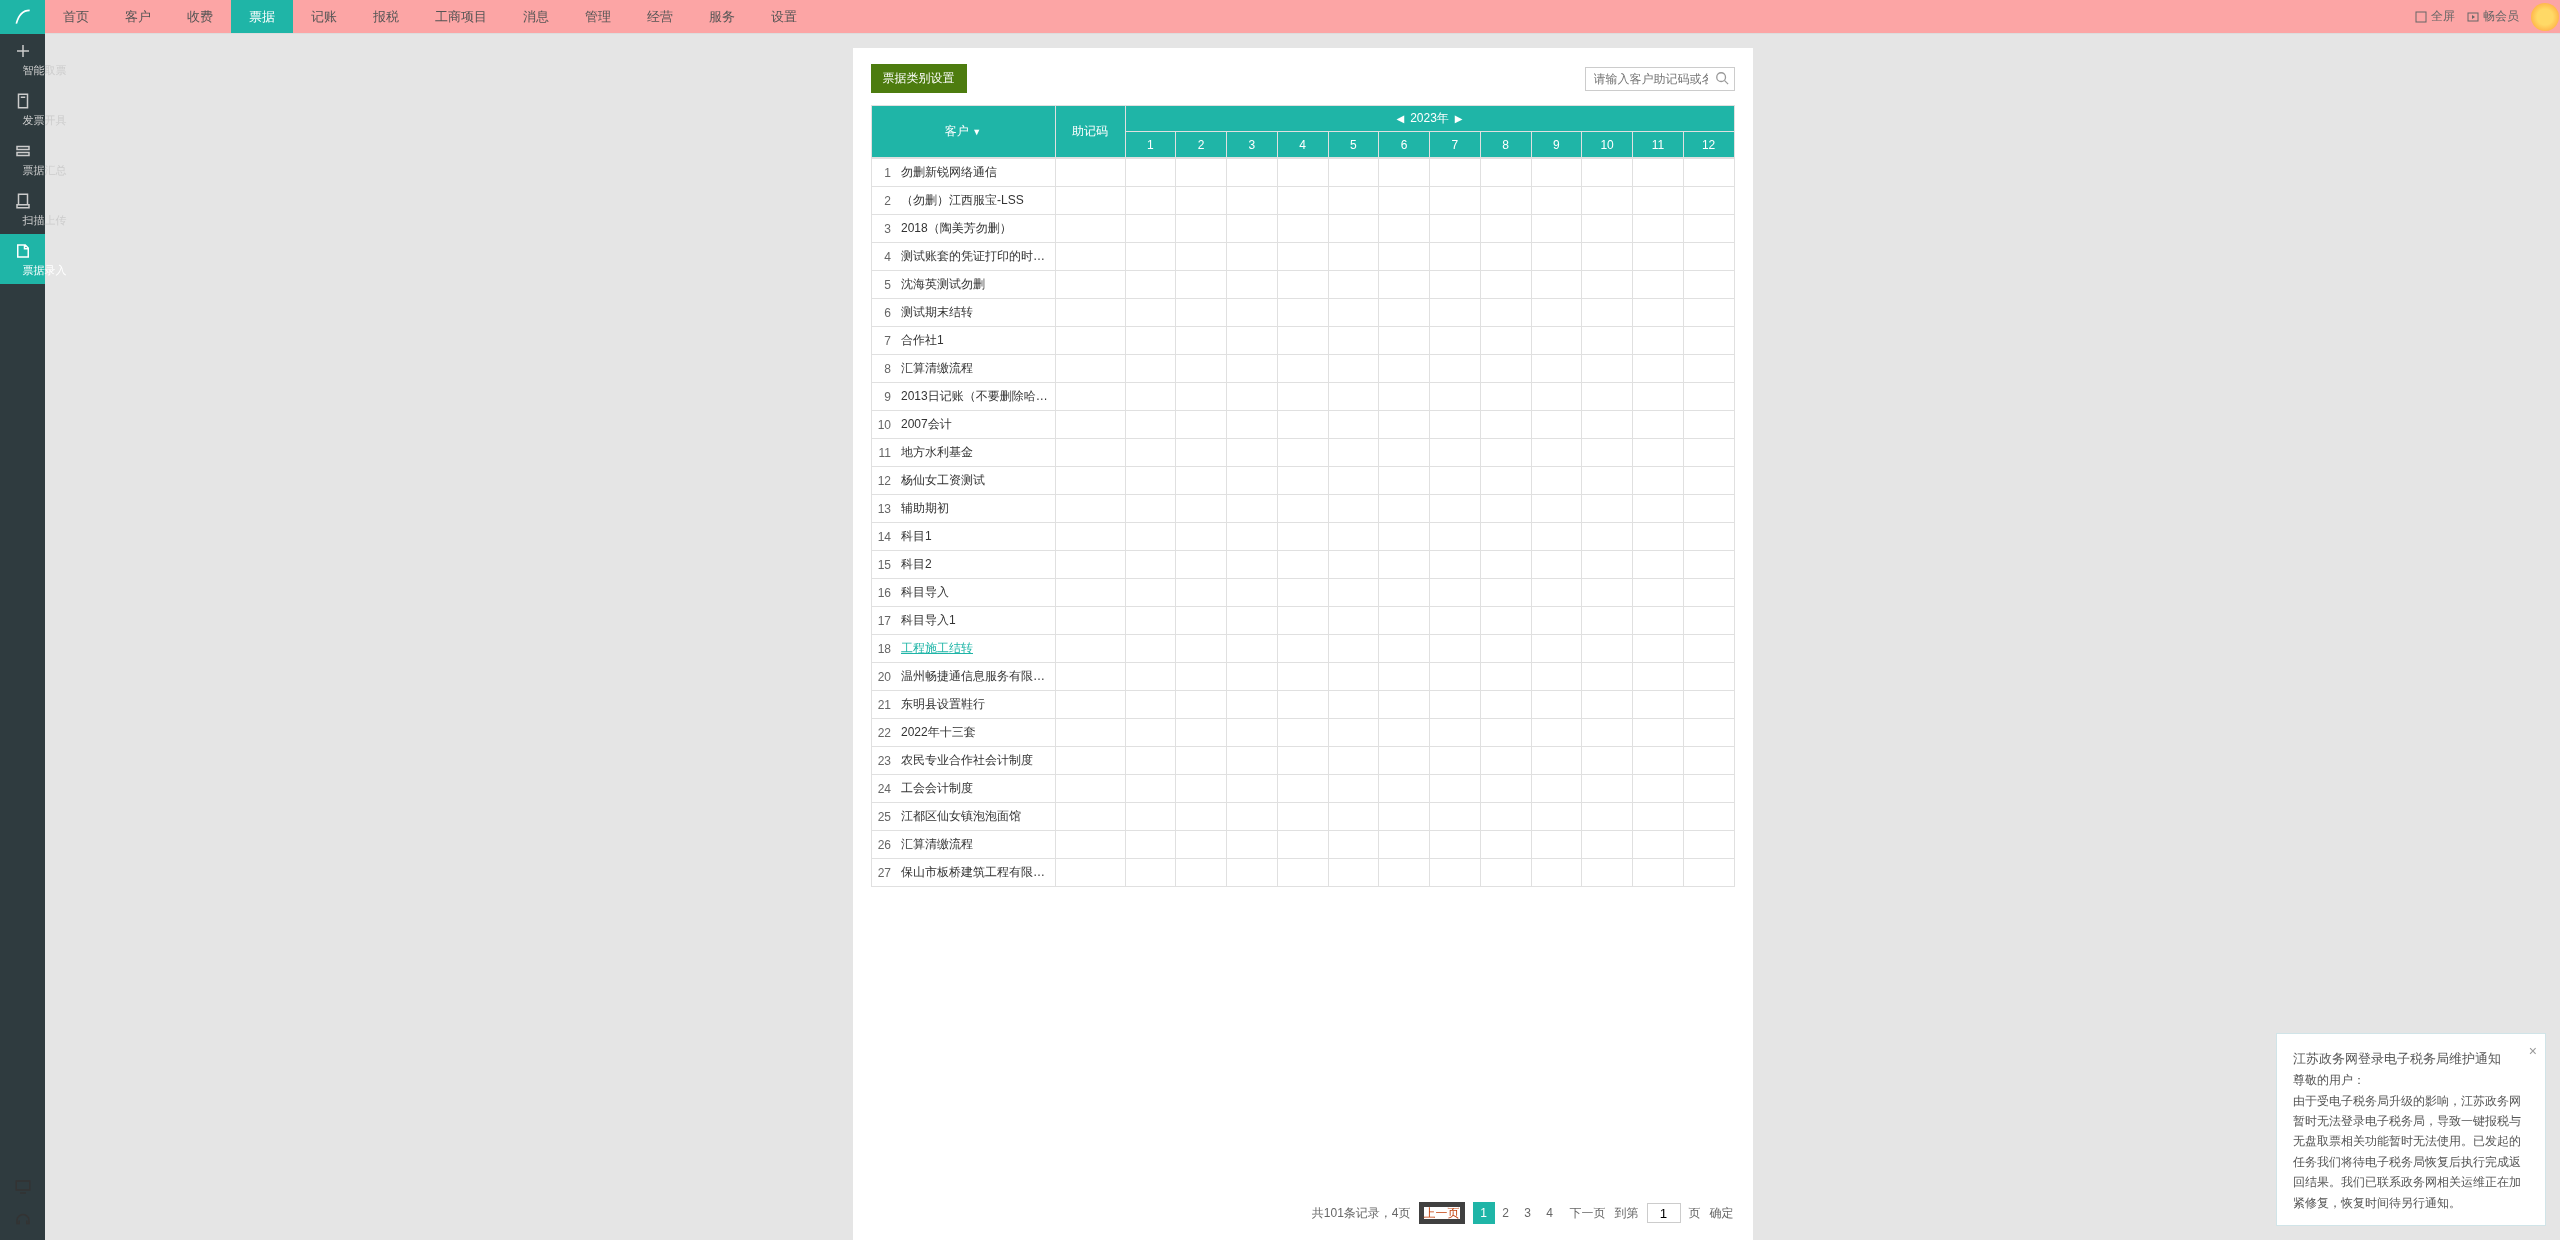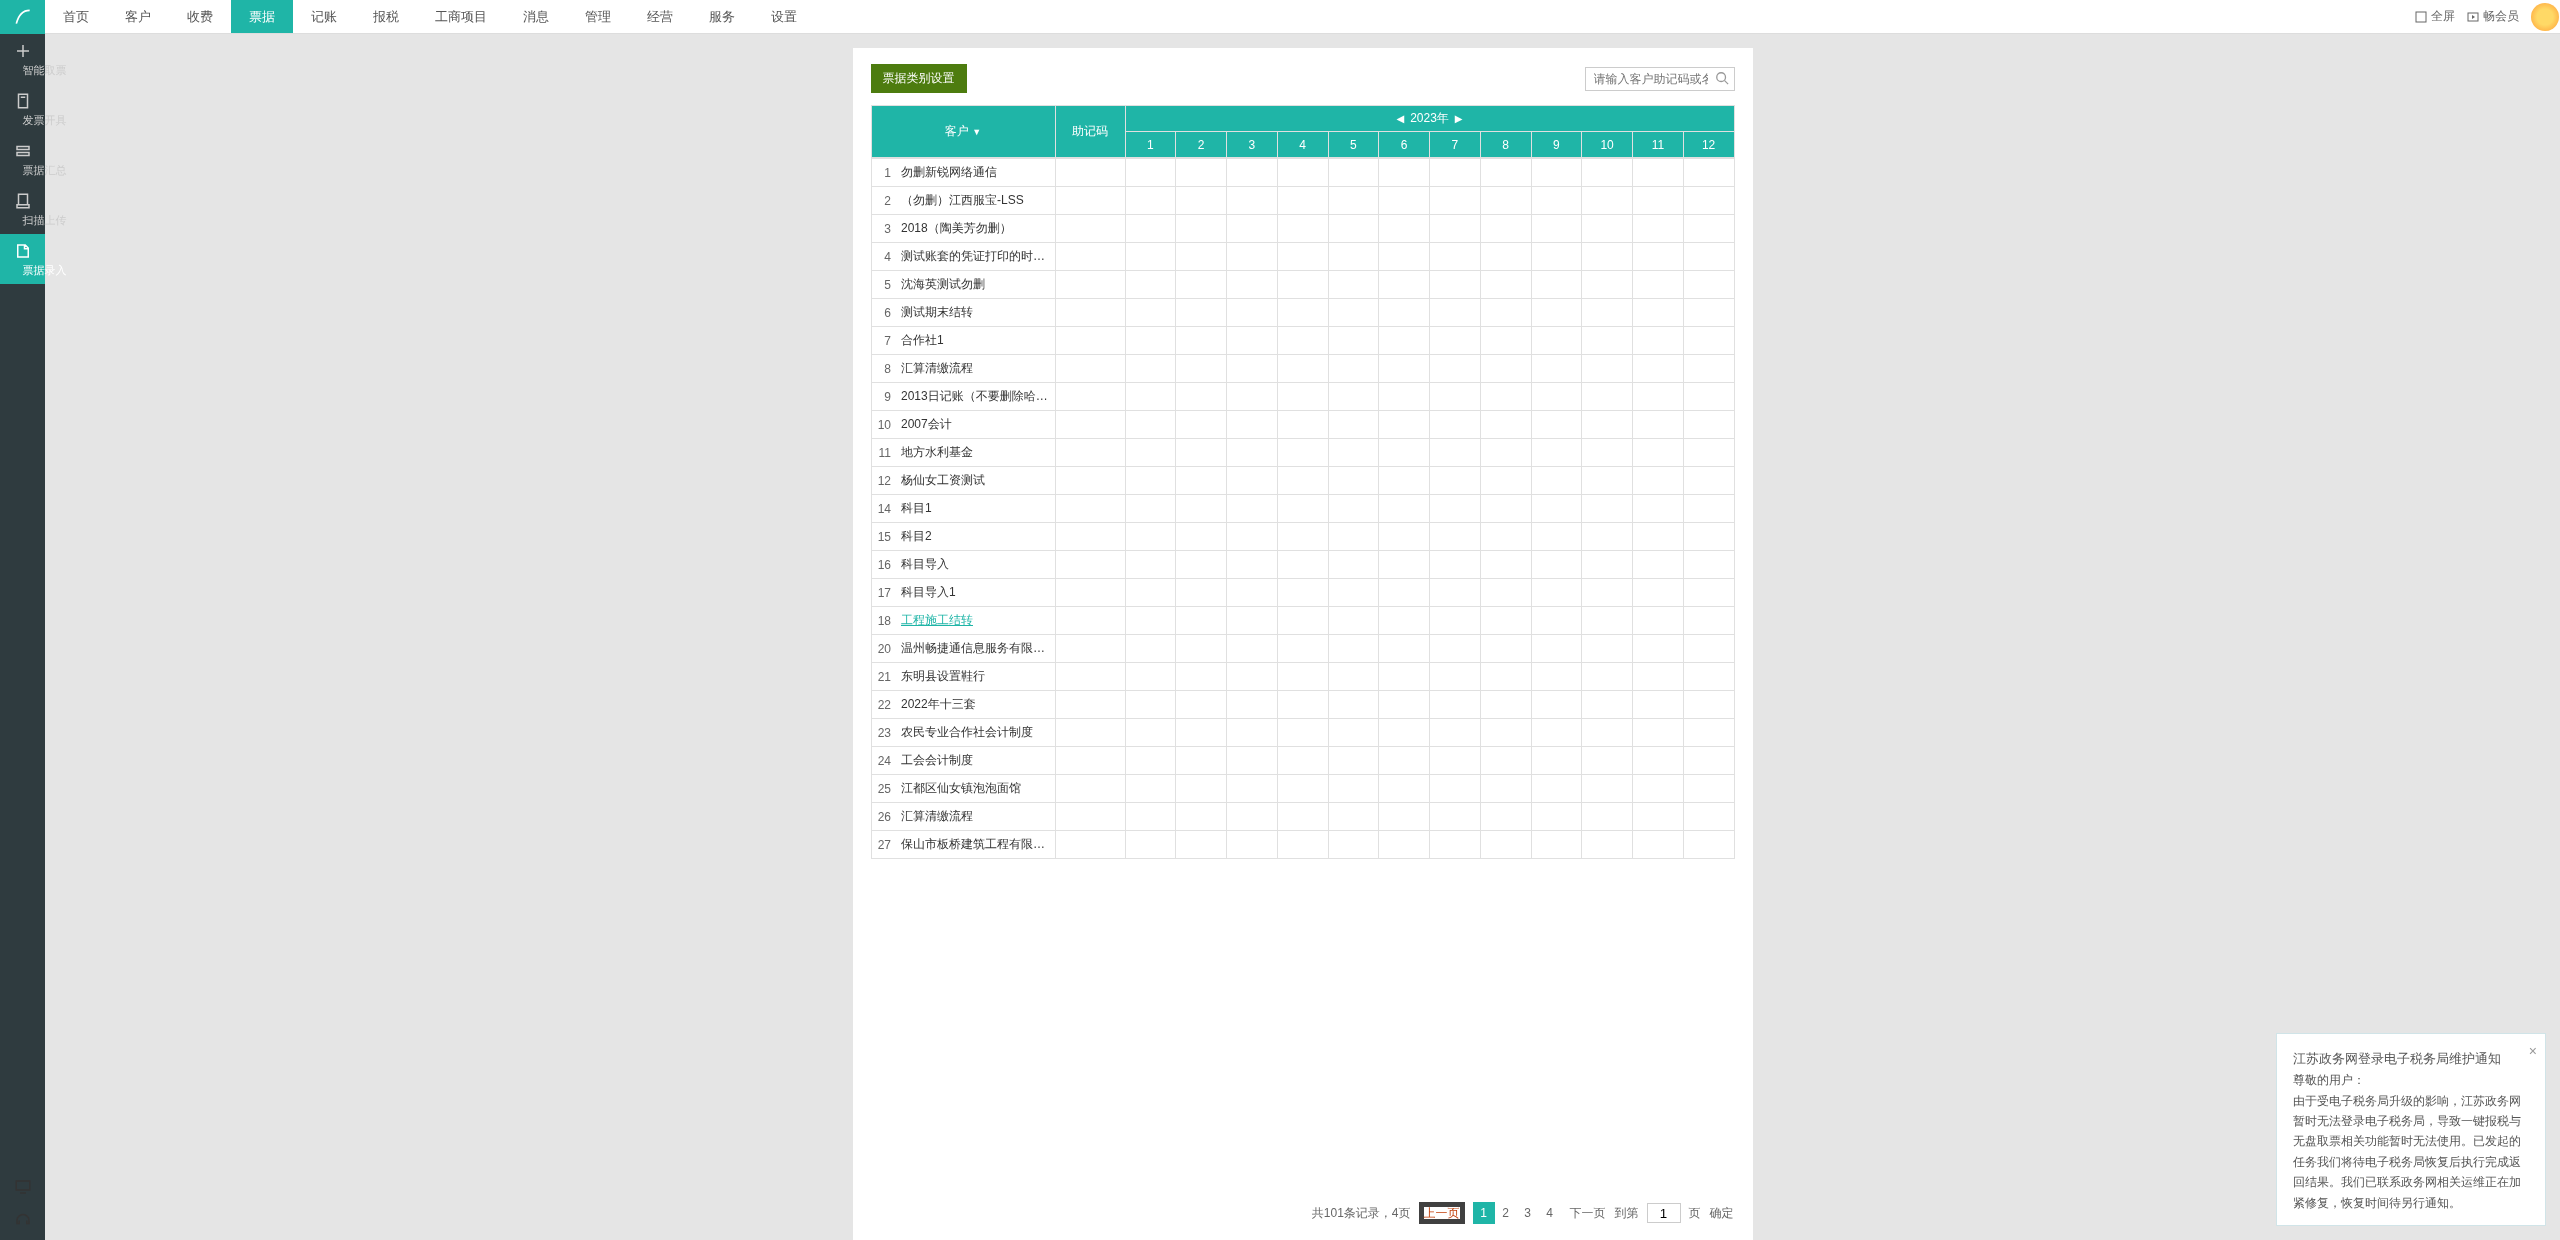--- a/index.html
+++ b/index.html
@@ -1,19 +1,19 @@
 <!DOCTYPE html>
 <html><head>
 <meta charset="utf-8">
 <style>
 * { margin: 0; padding: 0; box-sizing: border-box; }
 body { font-family: "Microsoft YaHei", Arial, sans-serif; font-size: 12px; color: #333; background: #e5e5e5; overflow: hidden; }
 
 
-.topbar { position: fixed; top: 0; left: 0; right: 0; height: 34px; background: #ffffff; border-bottom: 1px solid #ddd; display: flex; align-items: center; z-index: 100; }
+.topbar { position: fixed; top: 0; left: 0; right: 0; height: 34px; background: #fca5a5; border-bottom: 1px solid #ddd; display: flex; align-items: center; z-index: 100; }
 .logo { width: 45px; height: 34px; background: #1fb5a7; display: flex; align-items: center; justify-content: center; }
 .logo svg { width: 20px; height: 20px; }
 .topnav { display: flex; height: 100%; }
 .topnav-item { padding: 0 18px; height: 100%; display: flex; align-items: center; cursor: pointer; font-size: 13px; color: #555; }
 .topnav-item.active { background: #1fb5a7; color: #fff; }
 .topbar-right { margin-left: auto; display: flex; align-items: center; gap: 12px; padding-right: 1px; }
 .topbar-btn { display: flex; align-items: center; gap: 4px; cursor: pointer; font-size: 12px; color: #666; }
 .avatar { width: 28px; height: 28px; border-radius: 50%; background: radial-gradient(circle, #ffd966 40%, #ff9933 100%); }
 
 
@@ -426,20 +426,37 @@
               <td></td>
               <td></td>
               <td></td>
               <td></td>
               <td></td>
               <td></td>
               <td></td>
               <td></td>
             </tr>
             <tr>
+              <td class="idx">13</td>
+              <td class="name">辅助期初</td>
+              <td></td>
+              <td></td>
+              <td></td>
+              <td></td>
+              <td></td>
+              <td></td>
+              <td></td>
+              <td></td>
+              <td></td>
+              <td></td>
+              <td></td>
+              <td></td>
+              <td></td>
+            </tr>
+            <tr>
               <td class="idx">14</td>
               <td class="name">科目1</td>
               <td></td>
               <td></td>
               <td></td>
               <td></td>
               <td></td>
               <td></td>
               <td></td>
               <td></td>

